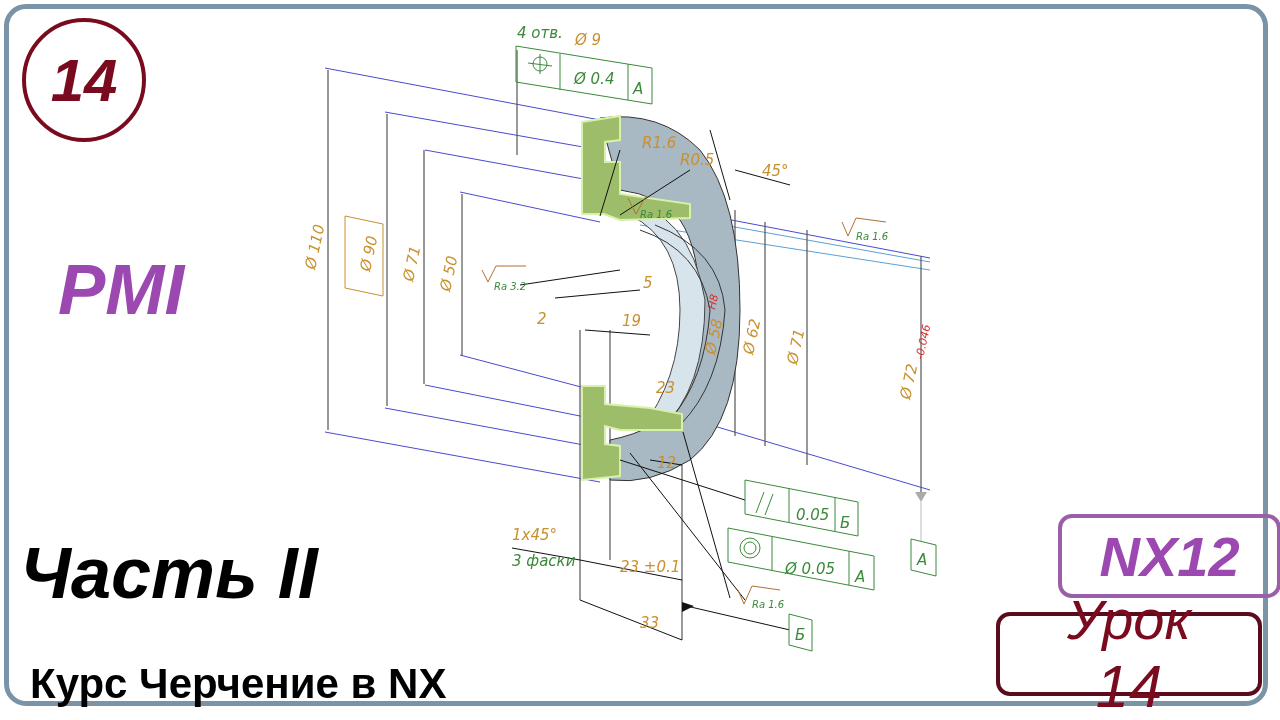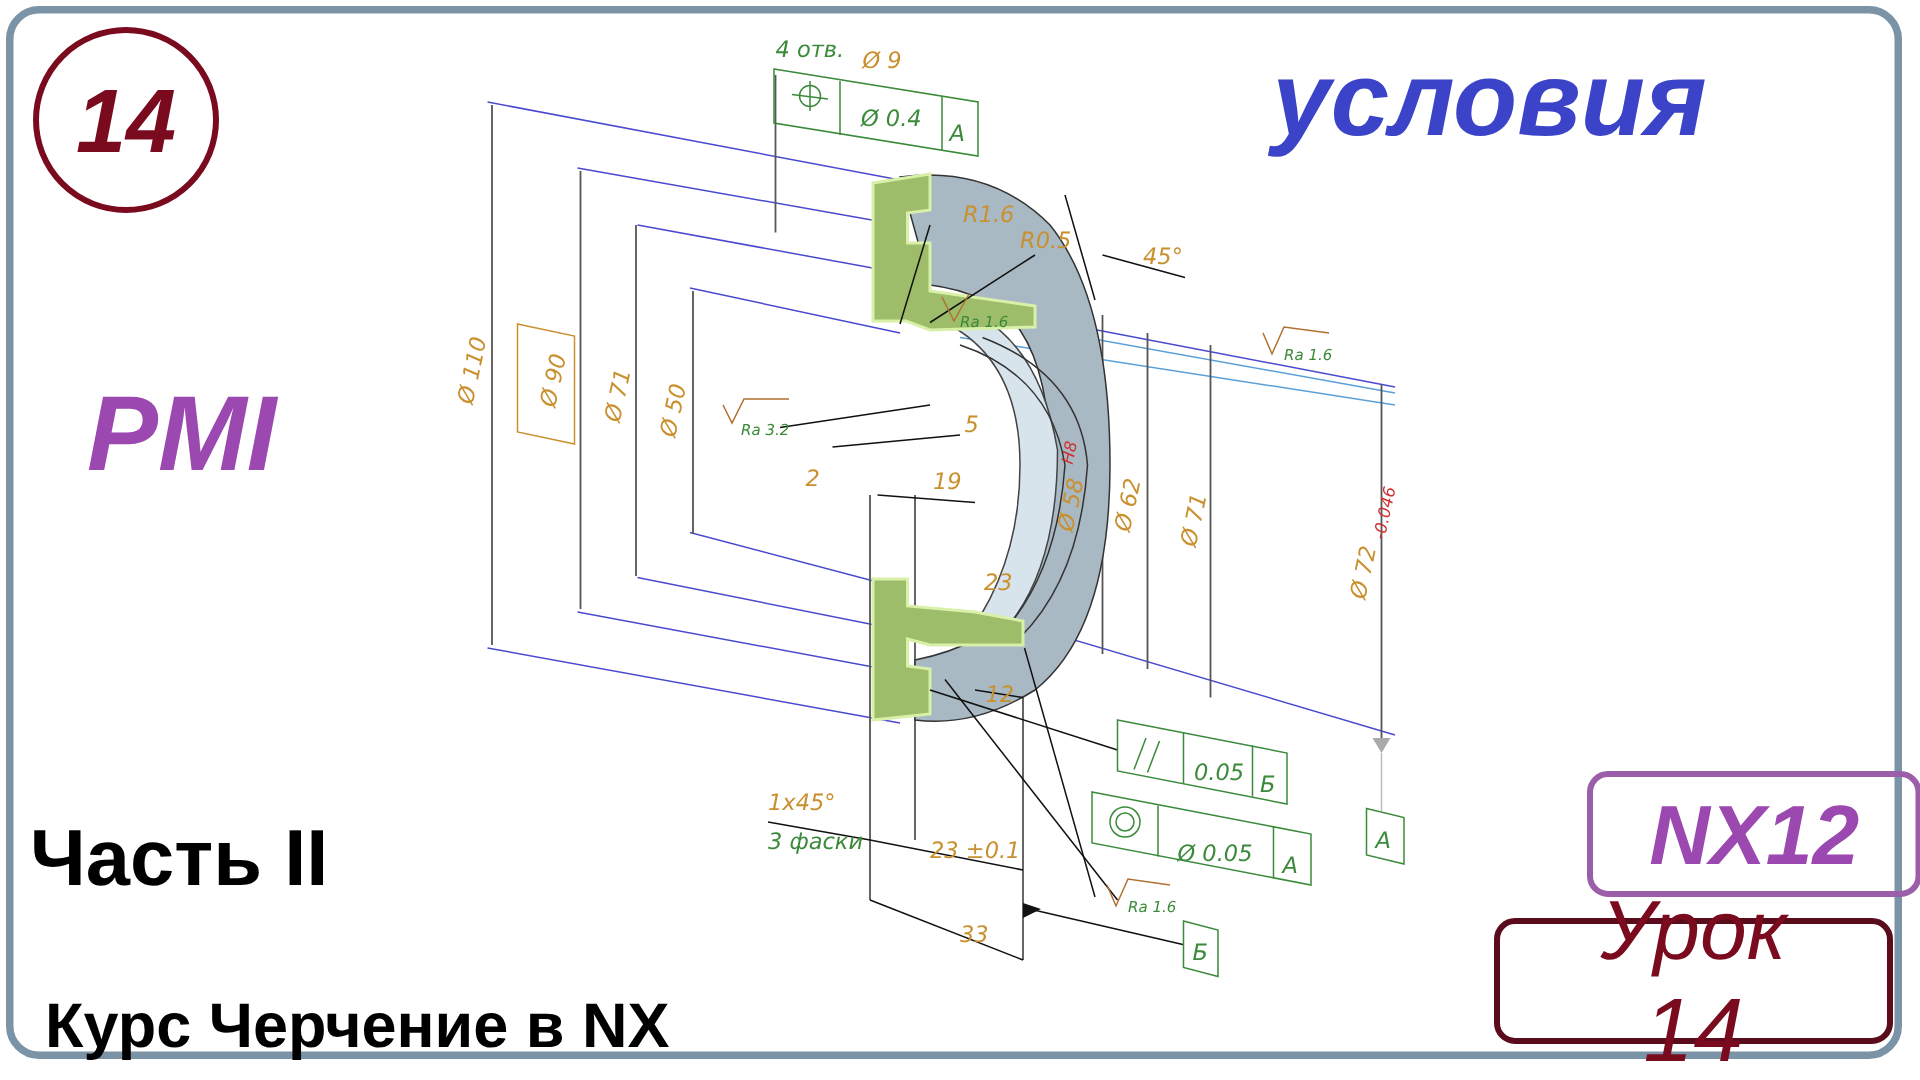--- a/index.html
+++ b/index.html
@@ -1,21 +1,21 @@
 <!DOCTYPE html>
 <html><head>
 <meta charset="utf-8">
 <style>
   html, body { margin:0; padding:0; background:#ffffff; }
   body { width:1280px; height:720px; position:relative; overflow:hidden; font-family:"Liberation Sans", sans-serif; }
   .frame { position:absolute; left:4px; top:4px; width:1264px; height:702px; border:5px solid #7b93a6; border-radius:22px; background:#fff; box-sizing:border-box; }
   .badge-num { position:absolute; left:22px; top:18px; width:124px; height:124px; border:4px solid #7a0a1e; border-radius:50%; box-sizing:border-box; display:flex; align-items:center; justify-content:center; color:#7a0a1e; font-weight:bold; font-style:italic; font-size:60px; }
   .title { position:absolute; left:738px; top:22px; width:510px; color:#3b44c8; font-weight:bold; font-style:italic; font-size:70px; line-height:88px; text-align:center; }
   .pmi { position:absolute; left:58px; top:240px; color:#9b48b0; font-weight:bold; font-style:italic; font-size:71px; line-height:100px; }
-  .part { position:absolute; left:20px; top:528px; color:#000; font-weight:bold; font-size:53px; line-height:90px; }
+  .part { position:absolute; left:20px; top:528px; color:#000; font-weight:bold; font-style:italic; font-size:72px; line-height:90px; }
   .course { position:absolute; left:30px; top:656px; color:#000; font-weight:bold; font-size:42px; line-height:56px; }
   .nx12 { position:absolute; left:1058px; top:514px; width:223px; height:84px; border:4px solid #9a5fa8; border-radius:14px; box-sizing:border-box; display:flex; align-items:center; justify-content:center; color:#9b48b0; font-weight:bold; font-style:italic; font-size:56px; }
   .lesson { position:absolute; left:996px; top:612px; width:266px; height:84px; border:4px solid #5a0c1c; border-radius:14px; box-sizing:border-box; display:flex; align-items:center; justify-content:center; color:#7a0a1e; font-weight:normal; font-style:italic; font-size:56px;flex-direction:column; }
   .lesson .num { font-size:60px; }
   svg.drawing { position:absolute; left:0; top:0; }
   .dim { font-family:"DejaVu Sans", sans-serif; font-style:italic; fill:#c9902e; font-size:15px; }
   .dim-red { font-family:"DejaVu Sans", sans-serif; font-style:italic; fill:#d03030; font-size:11px; }
   .gt { font-family:"DejaVu Sans", sans-serif; font-style:italic; fill:#3a8a3a; font-size:15px; }
   .gt-s { font-family:"DejaVu Sans", sans-serif; font-style:italic; fill:#3a8a3a; font-size:10px; }
 </style>
@@ -165,21 +165,20 @@
   <text class="gt" x="917" y="565">A</text>
   <polygon points="789,614 812,620 812,651 789,645" fill="#fff" stroke="#3a8a3a" stroke-width="1"></polygon>
   <text class="gt" x="795" y="640">Б</text>
 </svg>
 
 <div class="badge-num">
   <span>14</span>
 </div>
 
 <div class="title">
-  <div>условия</div>
 </div>
 
 <div class="pmi">PMI</div>
 <div class="part">Часть II</div>
 <div class="course">Курс Черчение в NX</div>
 
 <div class="nx12">
   <span>NX12</span>
 </div>
 

